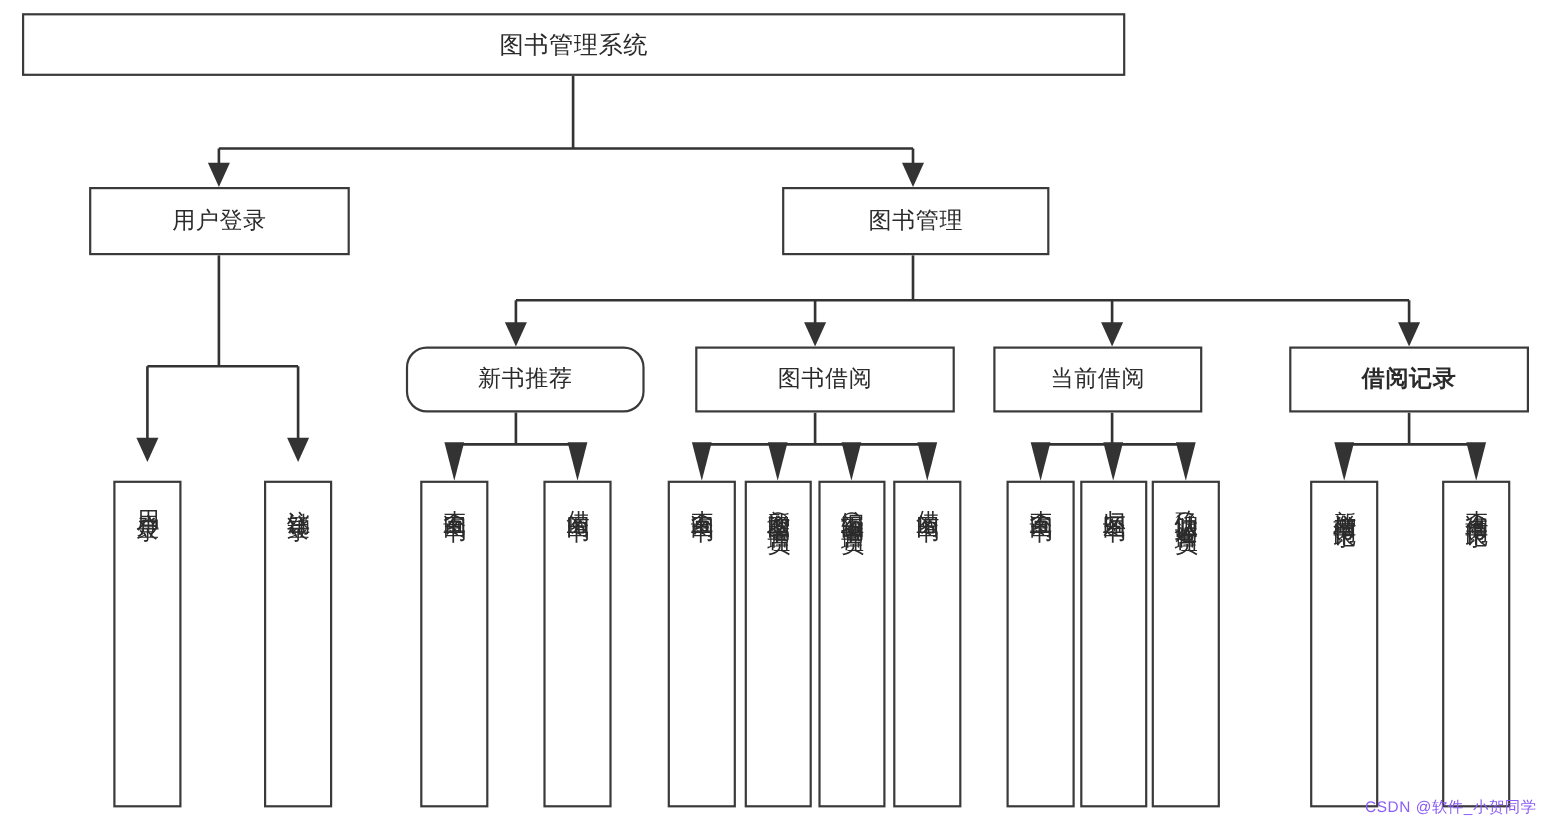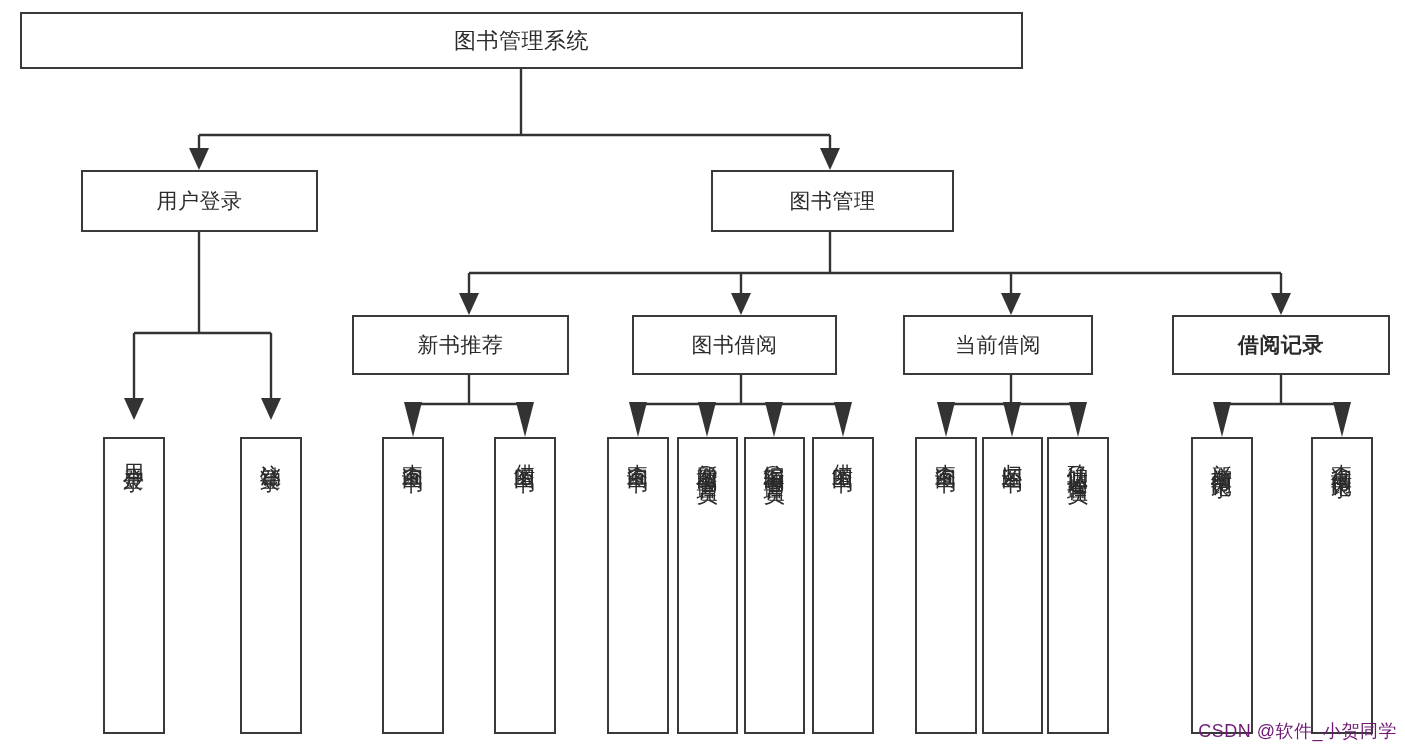--- a/index.html
+++ b/index.html
@@ -58,22 +58,22 @@
     text-orientation: upright;
     font-size: 21px;
     letter-spacing: 3px;
     line-height: 1;
     white-space: nowrap;
   }
   .watermark {
     position: absolute;
     right: 8px;
     bottom: 4px;
-    font-size: 18px;
-    color: #701a75;
+    font-size: 14px;
+    color: #8b5cf6;
     letter-spacing: 0.5px;
     white-space: nowrap;
     text-align: right;
   }
 </style>
 </head>
 <body>
 
 <div id="canvas">
 
@@ -148,24 +148,24 @@
     <span class="label">图书管理系统</span>
   </div>
 
   <div class="node horiz" style="left:81px; top:170px; width:237px; height:62px;">
     <span class="label">用户登录</span>
   </div>
   <div class="node horiz" style="left:711px; top:170px; width:243px; height:62px;">
     <span class="label">图书管理</span>
   </div>
 
-  <div class="node horiz" style="left:352px; top:315px; width:217px; height:60px;">
+  <div class="node horiz" style="left:369px; top:315px; width:217px; height:60px;border-radius:19px;">
     <span class="label">新书推荐</span>
   </div>
-  <div class="node horiz" style="left:632px; top:315px; width:205px; height:60px;">
+  <div class="node horiz" style="left:632px; top:315px; width:236px; height:60px;">
     <span class="label">图书借阅</span>
   </div>
   <div class="node horiz" style="left:903px; top:315px; width:190px; height:60px;">
     <span class="label">当前借阅</span>
   </div>
   <div class="node horiz" style="left:1172px; top:315px; width:218px; height:60px;font-weight:bold;">
     <span class="label">借阅记录</span>
   </div>
 
   <div class="node vert" style="left:103px; top:437px; width:62px; height:297px;">

